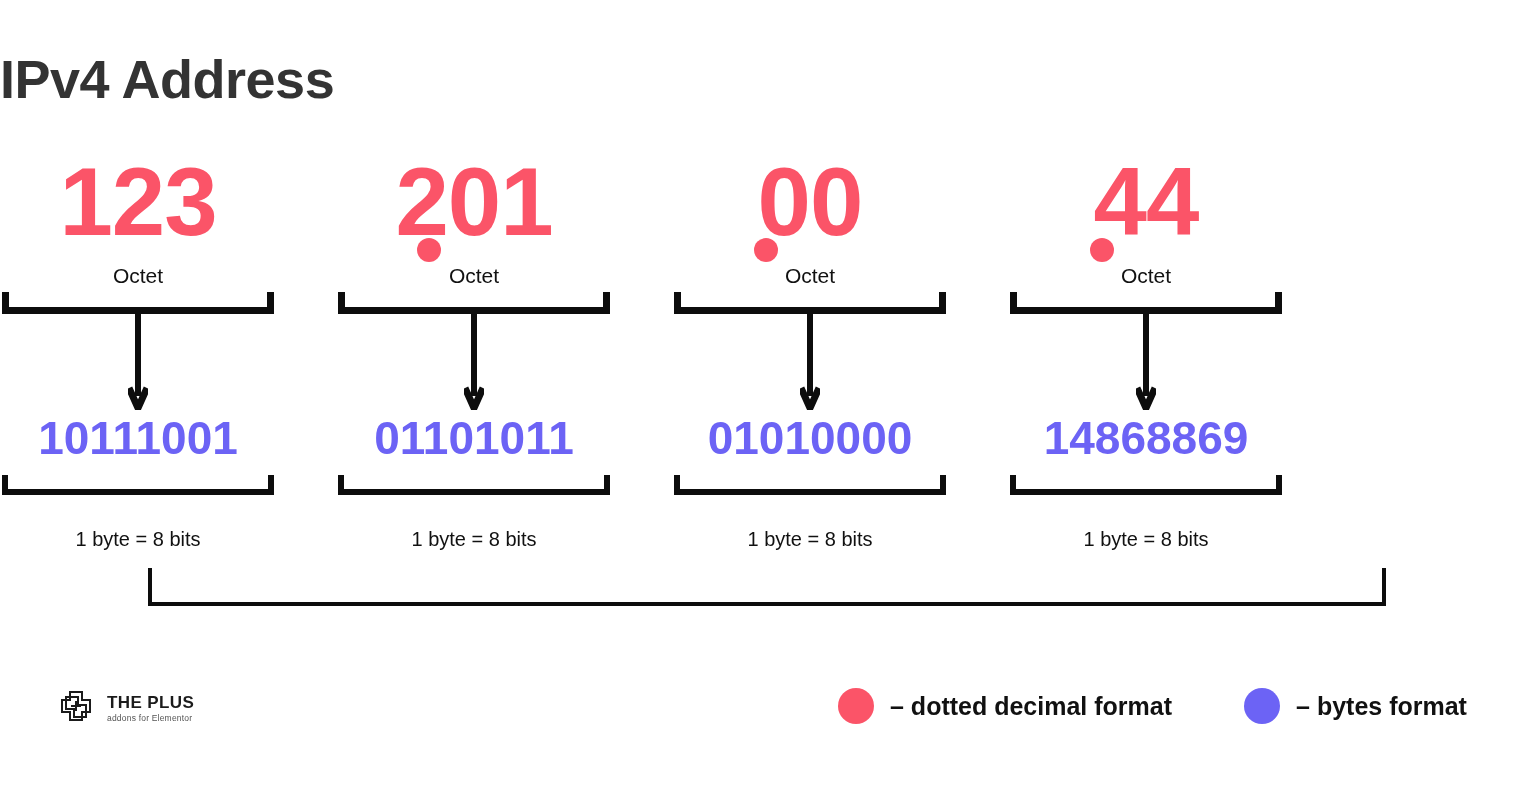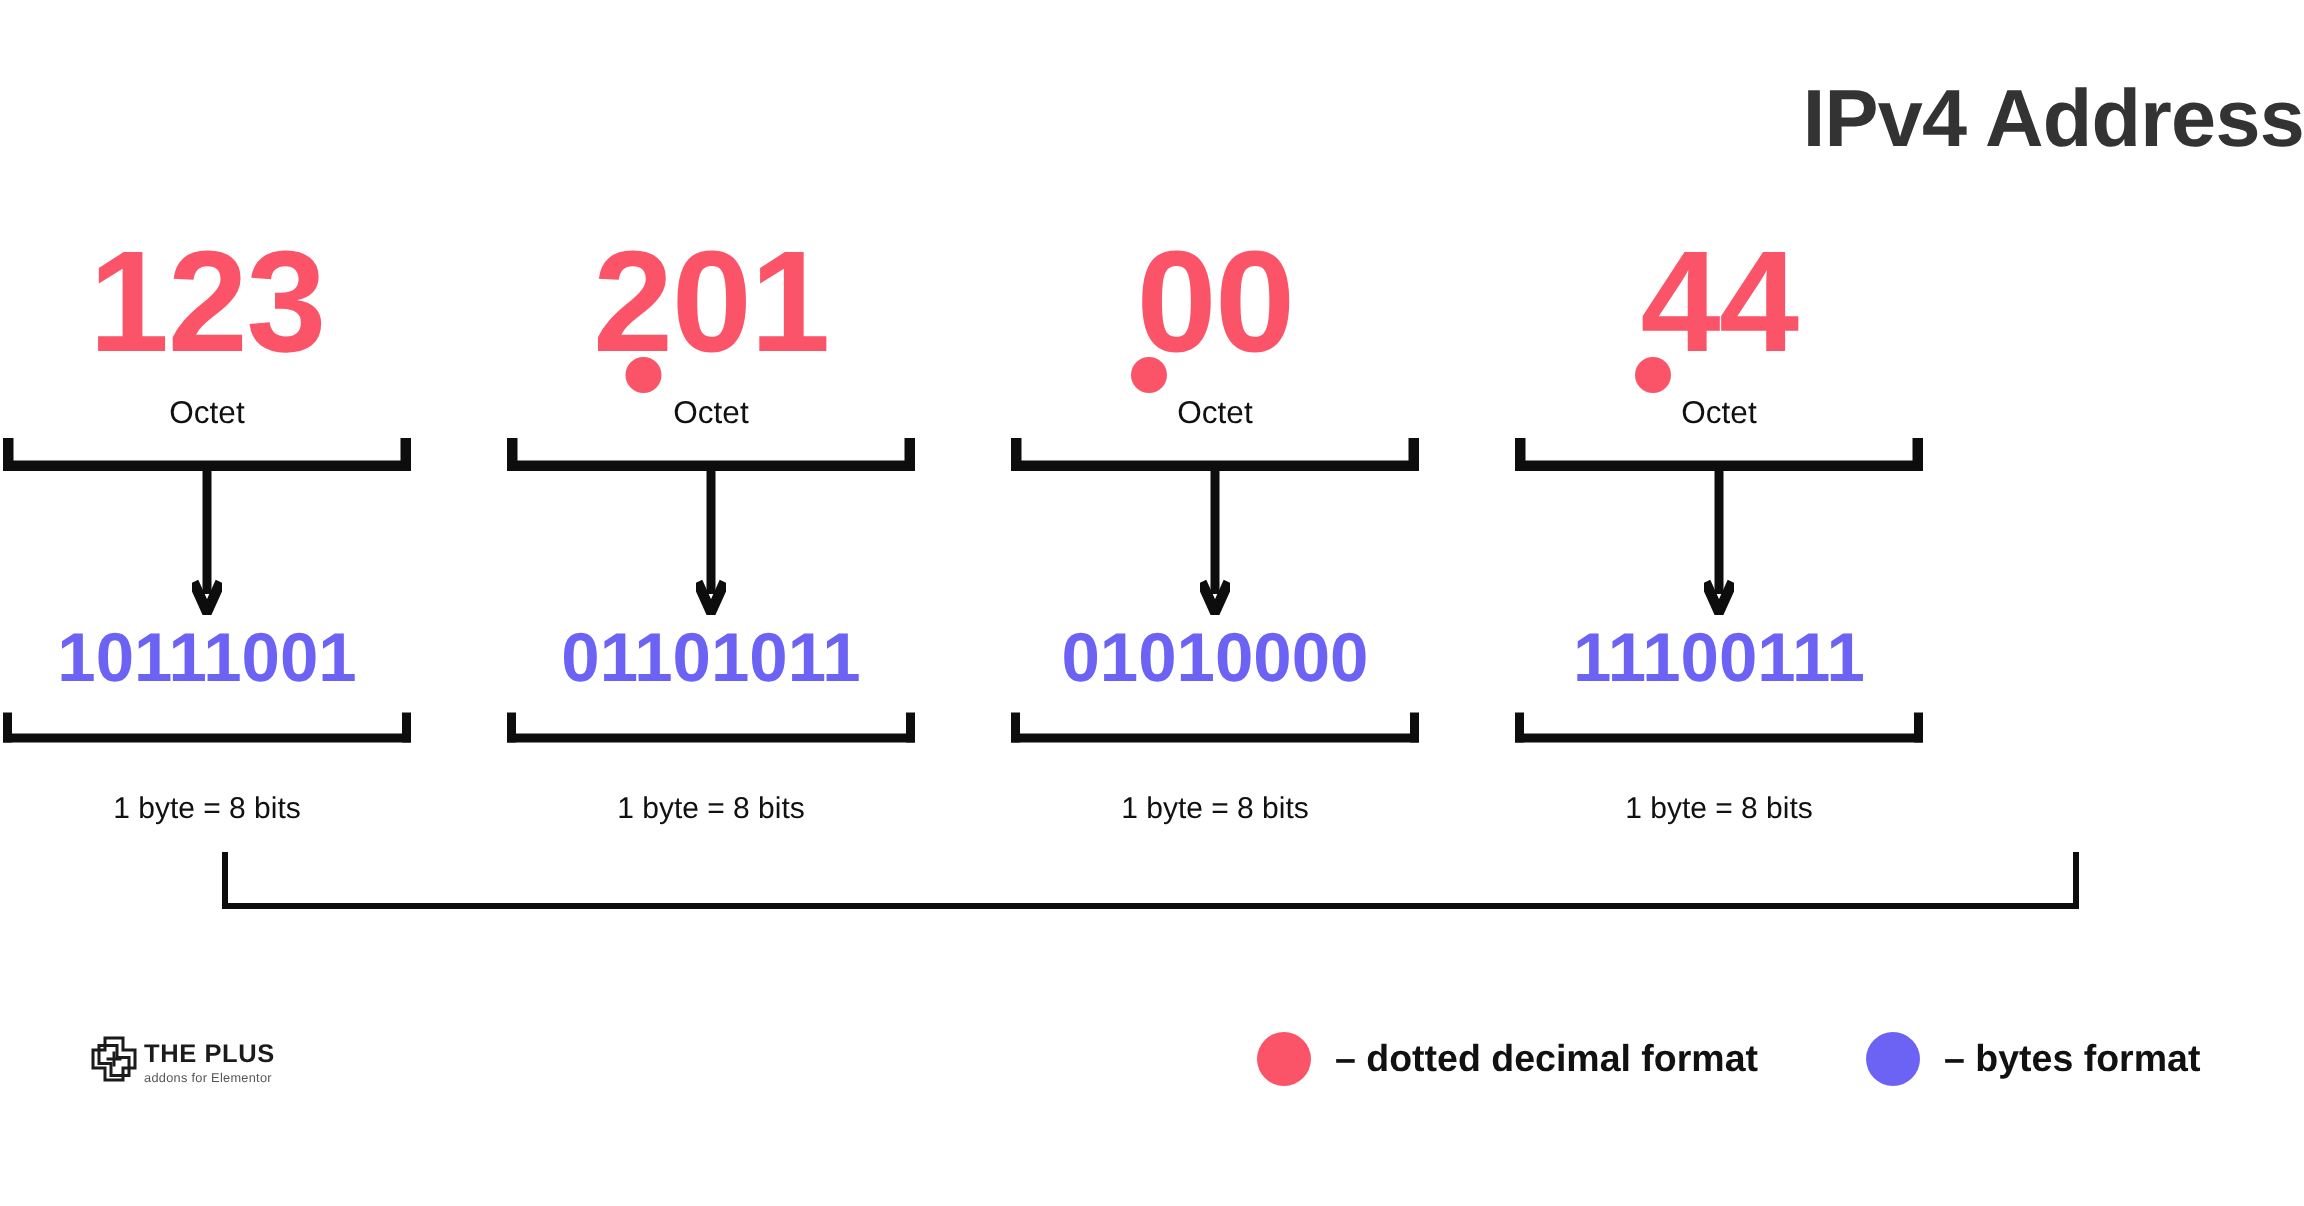--- a/index.html
+++ b/index.html
@@ -22,21 +22,21 @@
     width: 1536px;
     height: 804px;
   }
 
   
   .title {
     position: absolute;
     left: 0;
     top: 48px;
     width: 1536px;
-    text-align: right;
+    text-align: left;
     font-size: 54px;
     font-weight: 700;
     letter-spacing: -0.5px;
     color: #333333;
   }
 
   
   .octet-col {
     position: absolute;
     top: 150px;
@@ -186,20 +186,21 @@
     white-space: nowrap;
   }
 
   
   .brand {
     position: absolute;
     left: 56px;
     top: 686px;
     display: flex;
     align-items: center;
+    gap: 11px;
   }
   .brand-mark { flex: 0 0 auto; }
   .brand-text { display: flex; flex-direction: column; line-height: 1; }
   .brand-name {
     font-size: 17px;
     font-weight: 700;
     letter-spacing: 0.4px;
     color: #1b1b1b;
   }
   .brand-tag {
@@ -265,21 +266,21 @@
   <div class="octet-col" style="left:1006px;">
     <div class="decimal">44</div>
     <div class="octet-label">Octet</div>
     <div class="bracket-top"></div>
     <div class="arrow">
       <svg width="20" height="96" viewBox="0 0 20 96" aria-hidden="true">
         <line x1="10" y1="0" x2="10" y2="82" stroke="#0d0d0d" stroke-width="6"></line>
         <path d="M1 74 L10 94 L19 74" fill="none" stroke="#0d0d0d" stroke-width="7" stroke-linecap="butt" stroke-linejoin="miter"></path>
       </svg>
     </div>
-    <div class="binary">11100111</div>
+    <div class="binary">14868869</div>
     <div class="bracket-bottom"></div>
     <div class="byte-label">1 byte = 8 bits</div>
   </div>
 
   <div class="sep-dot" style="left:417px;"></div>
   <div class="sep-dot" style="left:754px;"></div>
   <div class="sep-dot" style="left:1090px;"></div>
 
   <div class="bracket-total"></div>
 

